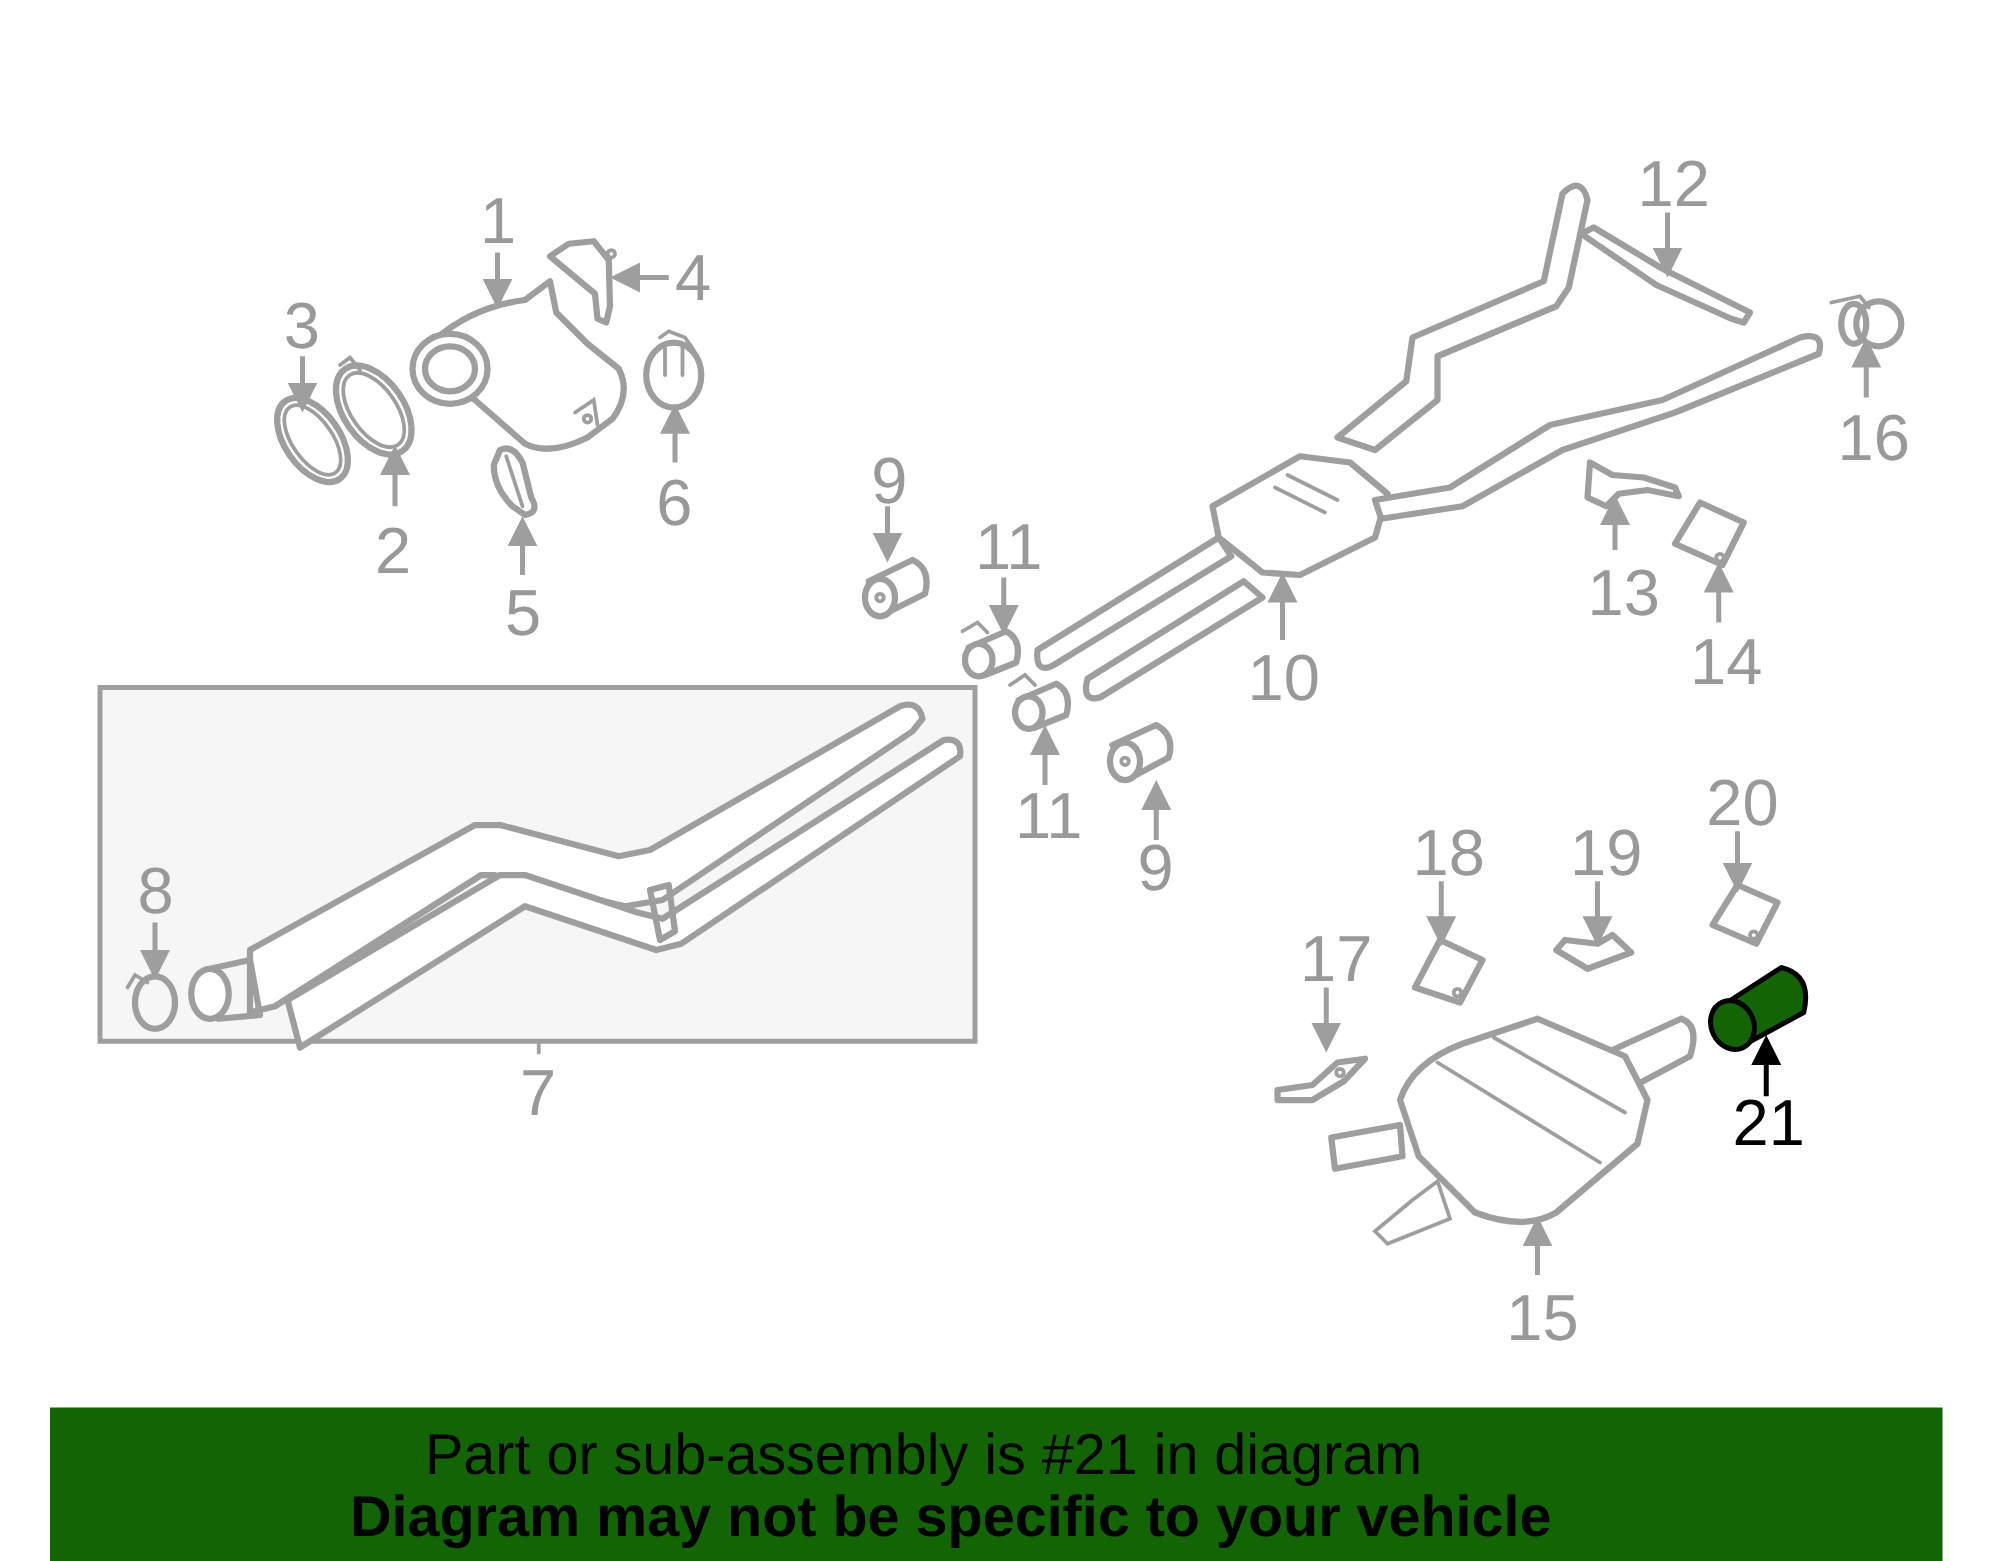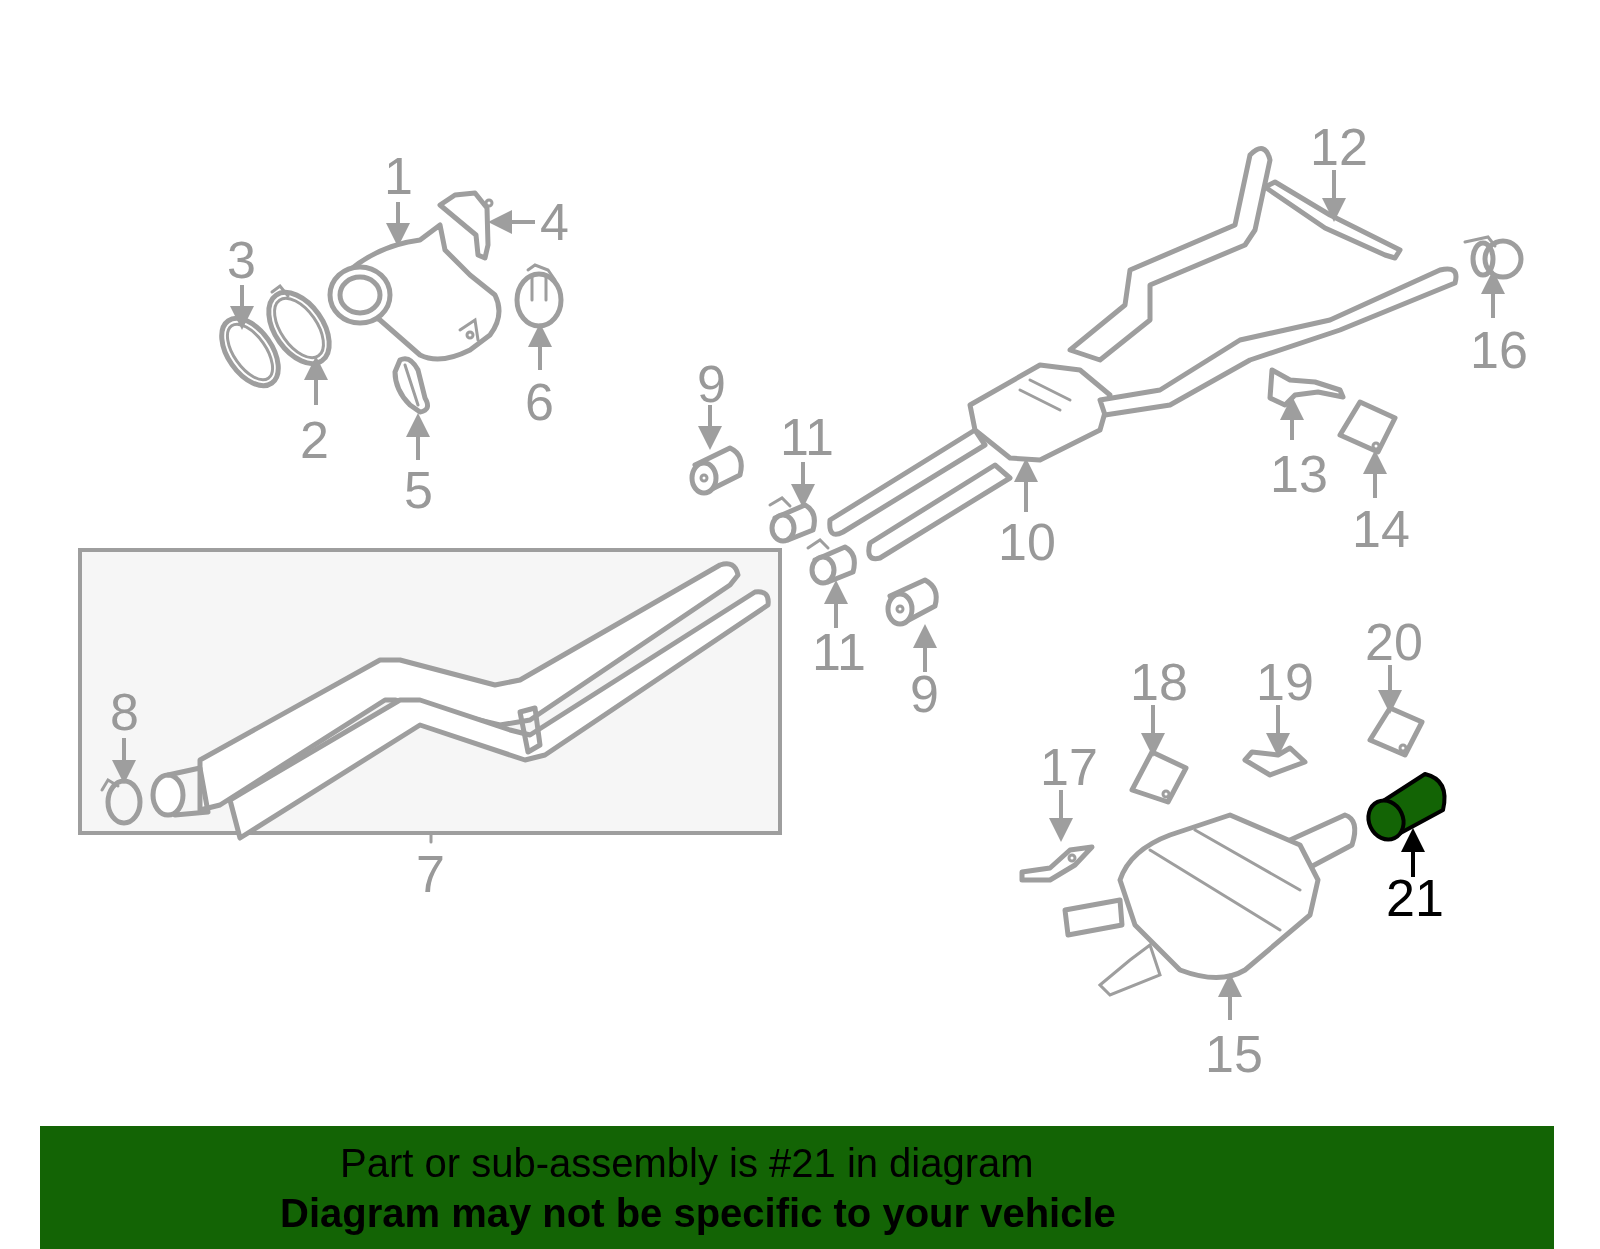--- a/index.html
+++ b/index.html
@@ -8,21 +8,21 @@
   .lbl { font-family: "Liberation Sans", sans-serif; font-size: 52px; fill: #999999; }
   .lbl-hl { font-family: "Liberation Sans", sans-serif; font-size: 52px; fill: #000000; }
   .part { fill: none; stroke: #9e9e9e; stroke-width: 5; stroke-linejoin: round; stroke-linecap: round; }
   .part-fill { fill: #ffffff; stroke: #9e9e9e; stroke-width: 5; stroke-linejoin: round; stroke-linecap: round; }
   .thin { fill: none; stroke: #9e9e9e; stroke-width: 3; stroke-linecap: round; }
   .arrow { stroke: #9e9e9e; stroke-width: 4; }
   .arrow-hl { stroke: #000000; stroke-width: 4; }
   .banner {
     position: absolute; left: 40px; top: 1126px; width: 1514px; height: 123px;
     background: #136405; color: #000000; text-align: center;
-    font-family: "Liberation Sans", sans-serif; font-size: 40px; line-height: 50px;
+    font-family: "Liberation Sans", sans-serif; font-size: 46px; line-height: 50px;
   }
   .banner-line { display: block; position: absolute; left: 0; white-space: nowrap; }
   .banner-line.l1 { top: 12px; left: 300px; }
   .banner-line.l2 { top: 62px; left: 240px; font-weight: bold; }
 </style>
 </head>
 <body>
 
 <svg id="diagram" viewBox="0 0 1600 1249" xmlns="http://www.w3.org/2000/svg">
   <defs>

